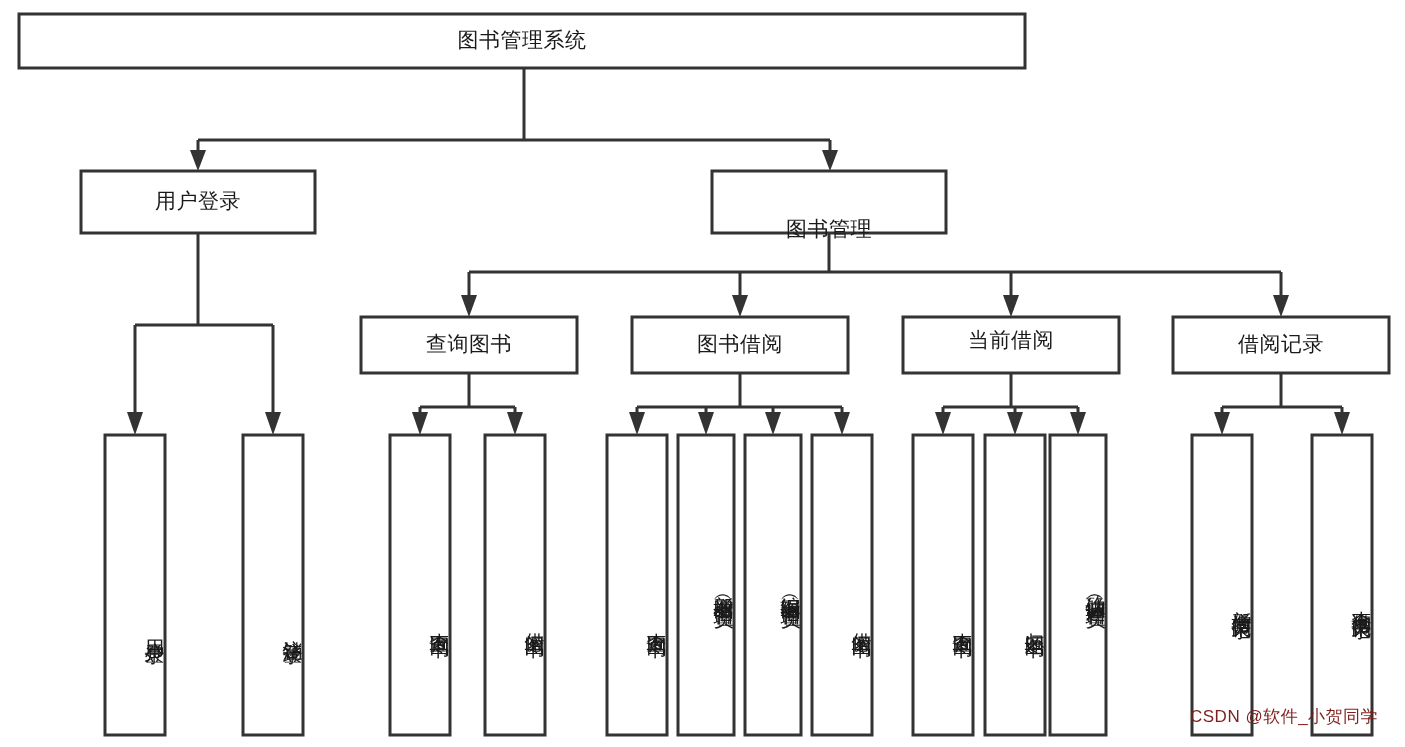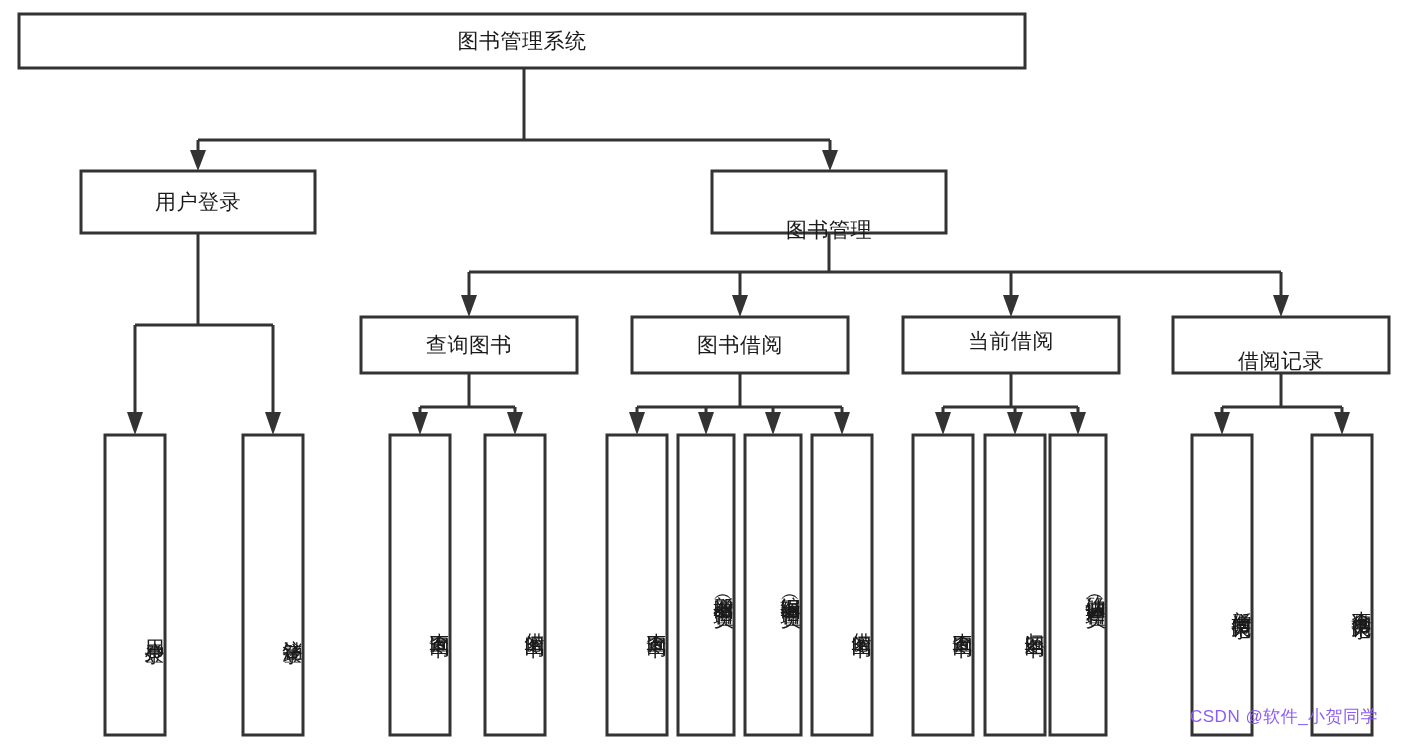--- a/index.html
+++ b/index.html
@@ -39,21 +39,21 @@
   .arrow-head {
     fill: #333333;
     stroke: none;
   }
   .node-label {
     position: absolute;
     display: flex;
     align-items: center;
     justify-content: center;
     color: #1a1a1a;
-    font-family: Liberation Sans, sans-serif;
+    font-family: Liberation Serif, serif;
     pointer-events: none;
     box-sizing: border-box;
   }
   .node-label.horizontal {
     font-size: 21px;
     letter-spacing: 0.5px;
     line-height: 1.1;
     white-space: nowrap;
   }
   .node-label.vertical {
@@ -61,21 +61,21 @@
     text-orientation: upright;
     font-size: 20px;
     letter-spacing: 2px;
     line-height: 1.0;
     padding-top: 6px;
     align-items: flex-start;
     justify-content: center;
   }
   .watermark {
     position: absolute;
-    color: #8b5cf6;
+    color: #7f1d1d;
     font-size: 17px;
     font-family: "Liberation Sans", "DejaVu Sans", sans-serif;
     white-space: nowrap;
     letter-spacing: 0.5px;
   }
 </style>
 </head>
 <body>
 
 <div id="diagram-root">
@@ -185,21 +185,21 @@
   <div class="node-label horizontal" style="left:81px; top:171px; width:234px; height:62px;">用户登录</div>
 
   <div class="node-label horizontal" style="left:712px; top:171px; width:234px; height:62px;margin-top:28px;">图书管理</div>
 
   <div class="node-label horizontal" style="left:361px; top:317px; width:216px; height:56px;">查询图书</div>
 
   <div class="node-label horizontal" style="left:632px; top:317px; width:216px; height:56px;">图书借阅</div>
 
   <div class="node-label horizontal" style="left:903px; top:317px; width:216px; height:47px;">当前借阅</div>
 
-  <div class="node-label horizontal" style="left:1173px; top:317px; width:216px; height:56px;margin-top:16px;">借阅记录</div>
+  <div class="node-label horizontal" style="left:1173px; top:317px; width:216px; height:56px;">借阅记录</div>
 
   <div class="node-label vertical" style="left:105px; top:525px; width:60px; height:200px;">用户登录</div>
 
   <div class="node-label vertical" style="left:243px; top:525px; width:60px; height:200px;">注销登录</div>
 
   <div class="node-label vertical" style="left:390px; top:510px; width:60px; height:215px;">查询图书</div>
 
   <div class="node-label vertical" style="left:485px; top:510px; width:60px; height:215px;">借阅图书</div>
 
   <div class="node-label vertical" style="left:607px; top:510px; width:60px; height:215px;">查询图书</div>

